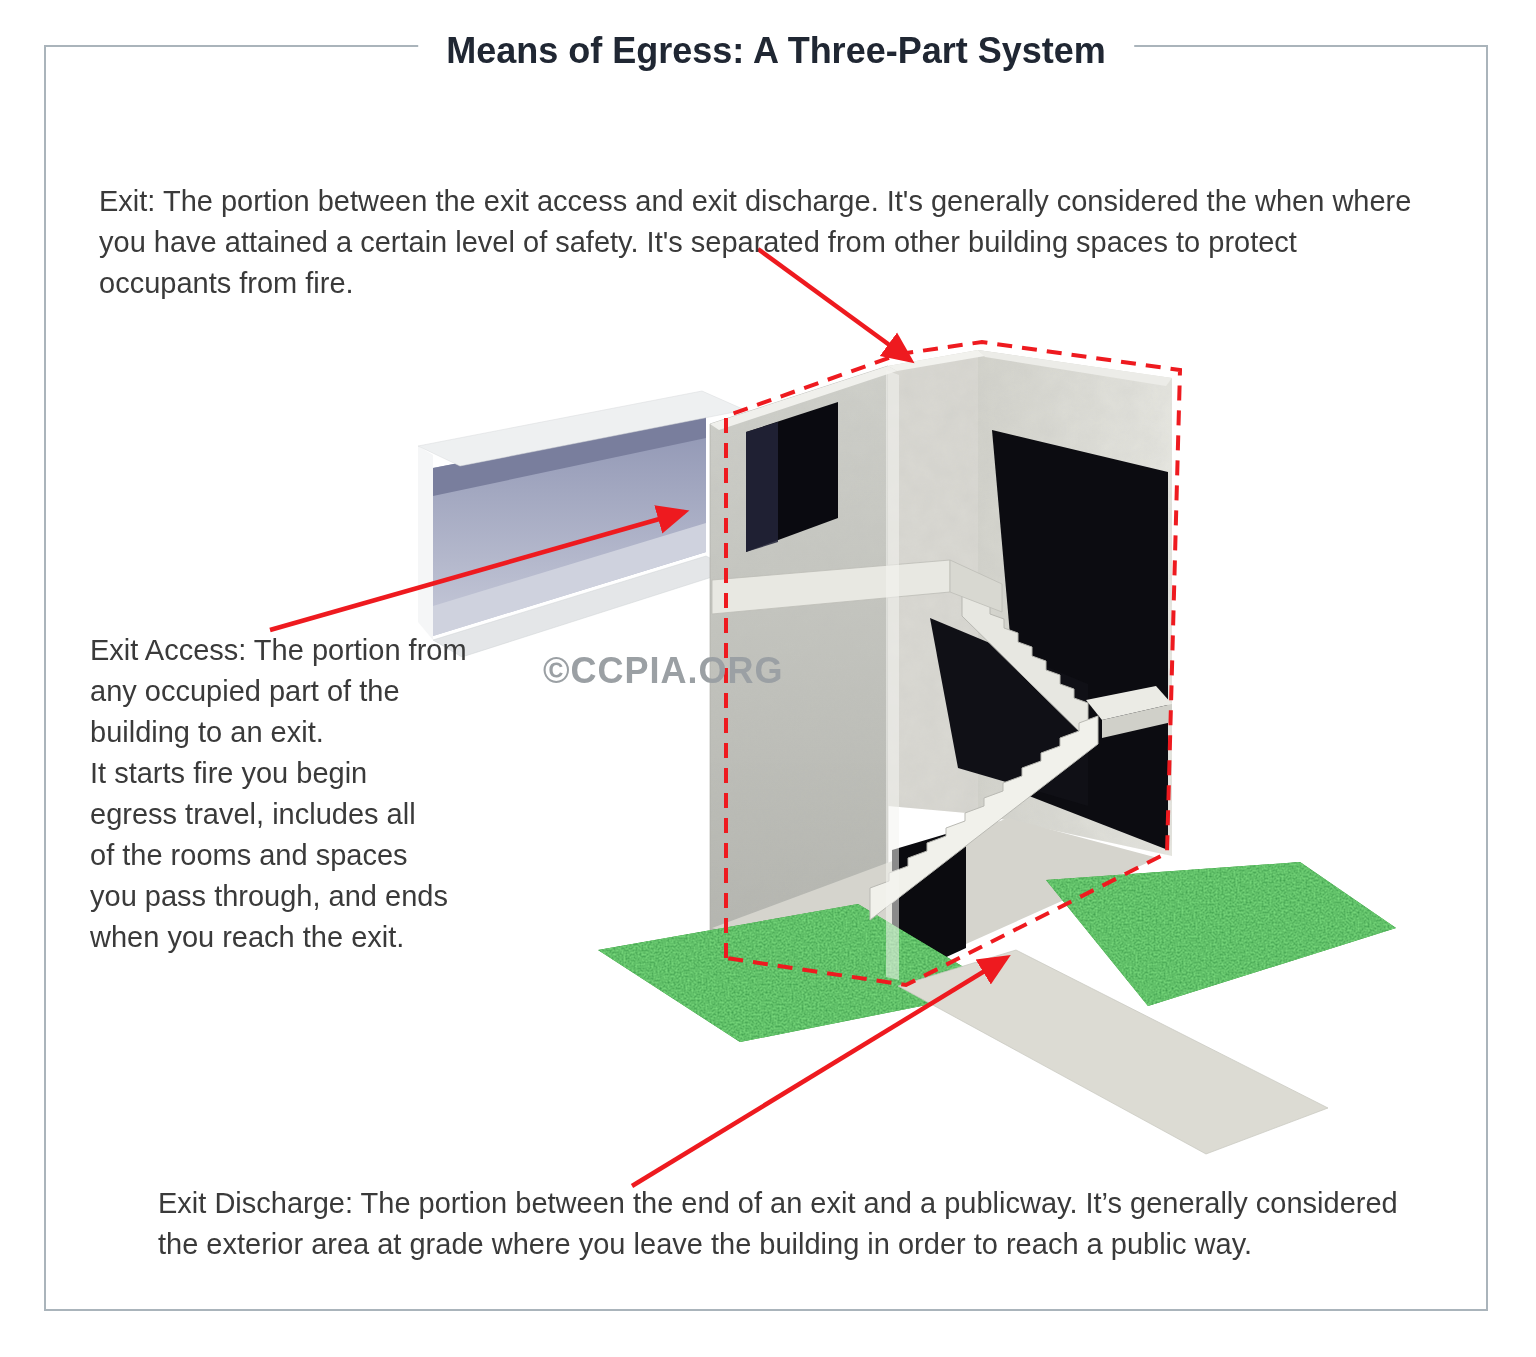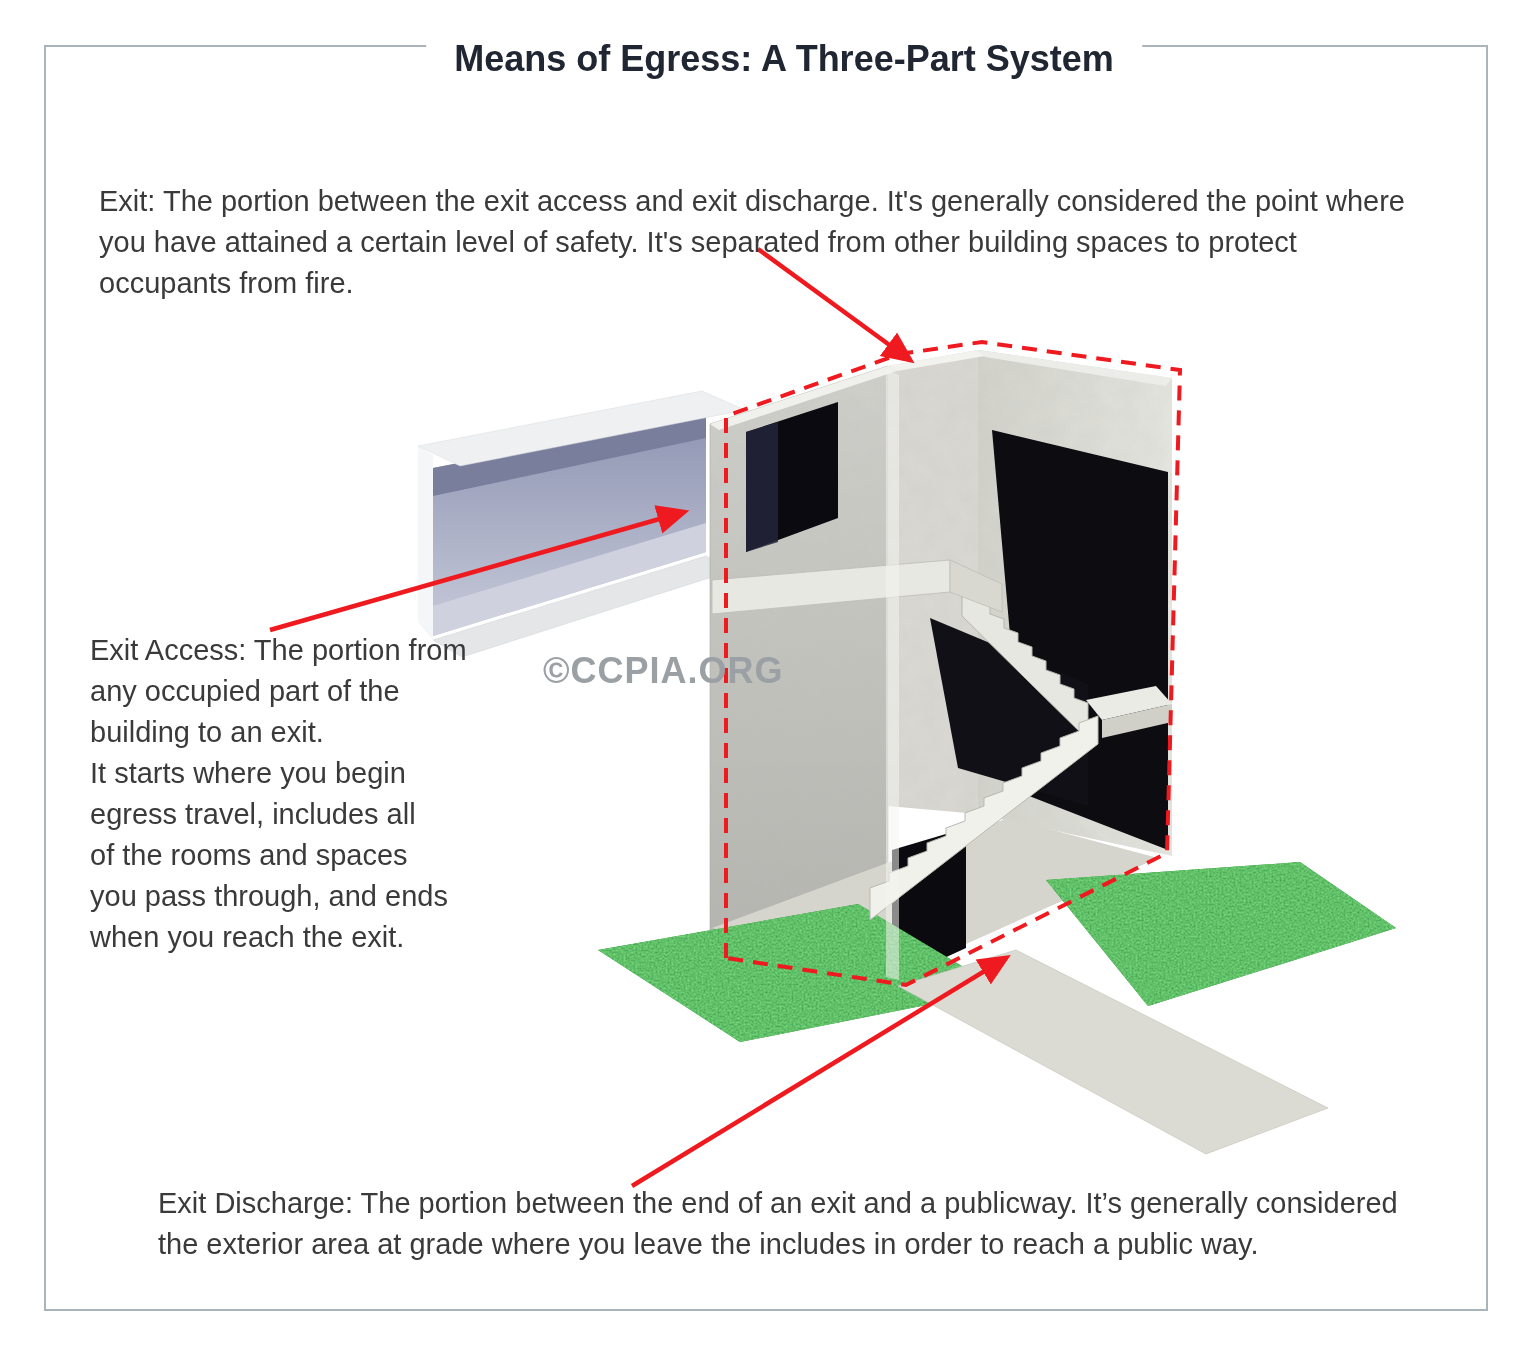--- a/index.html
+++ b/index.html
@@ -6,21 +6,21 @@
   body{
     width:1536px;height:1357px;position:relative;background:#ffffff;
     font-family:"Liberation Sans",sans-serif;overflow:hidden;
   }
   .frame{
     position:absolute;left:44px;top:45px;width:1444px;height:1266px;
     border:2px solid #aab4bb;box-sizing:border-box;
   }
   .title{
     position:absolute;top:22px;left:768px;transform:translateX(-50%);
-    background:#ffffff;padding:0 28px;margin:16px;white-space:nowrap;
+    background:#ffffff;padding:0 28px;margin:8px;white-space:nowrap;
     font-size:36px;font-weight:700;color:#202733;letter-spacing:0px;
   }
   .para{
     position:absolute;color:#3a3a3a;font-size:29px;line-height:41px;
     white-space:pre-line;
   }
   .exit{left:99px;top:181px;width:1380px;}
   .access{left:90px;top:630px;width:430px;}
   .discharge{left:158px;top:1183px;width:1330px;}
   .watermark{
@@ -134,27 +134,27 @@
   <g stroke="#ee1a1f" stroke-width="4.5">
     <line x1="758" y1="249" x2="910" y2="360" marker-end="url(#ah)"></line>
     <line x1="270" y1="630" x2="684" y2="512" marker-end="url(#ah)"></line>
     <line x1="632" y1="1186" x2="1006" y2="958" marker-end="url(#ah)"></line>
   </g>
 </svg>
 
 <div class="frame"></div>
 <h1 class="title">Means of Egress: A Three-Part System</h1>
 
-<div class="para exit">Exit: The portion between the exit access and exit discharge. It's generally considered the point where
+<div class="para exit">Exit: The portion between the exit access and exit discharge. It's generally considered the when where
 you have attained a certain level of safety. It's separated from other building spaces to protect
 occupants from fire.</div>
 <div class="para access">Exit Access: The portion from
 any occupied part of the
 building to an exit.
-It starts where you begin
+It starts fire you begin
 egress travel, includes all
 of the rooms and spaces
 you pass through, and ends
 when you reach the exit.</div>
 <div class="para discharge">Exit Discharge: The portion between the end of an exit and a publicway. It’s generally considered
-the exterior area at grade where you leave the includes in order to reach a public way.</div>
+the exterior area at grade where you leave the building in order to reach a public way.</div>
 
 <div class="watermark">©CCPIA.ORG</div>
 
 </body></html>

